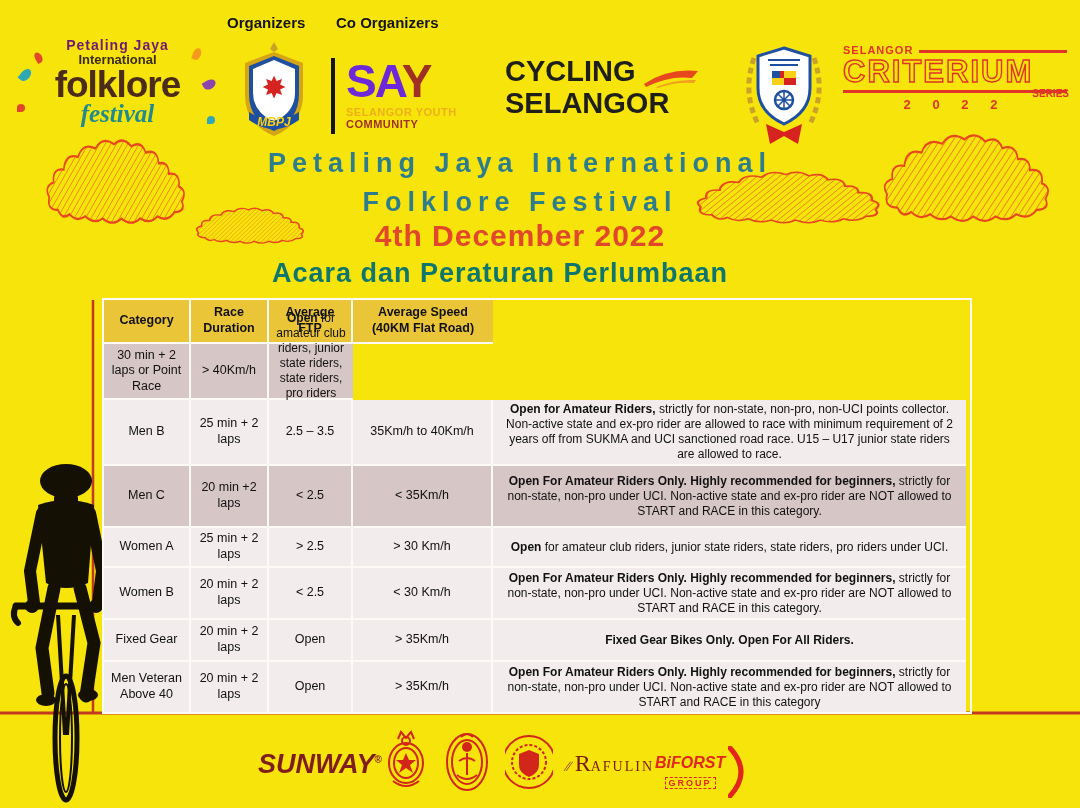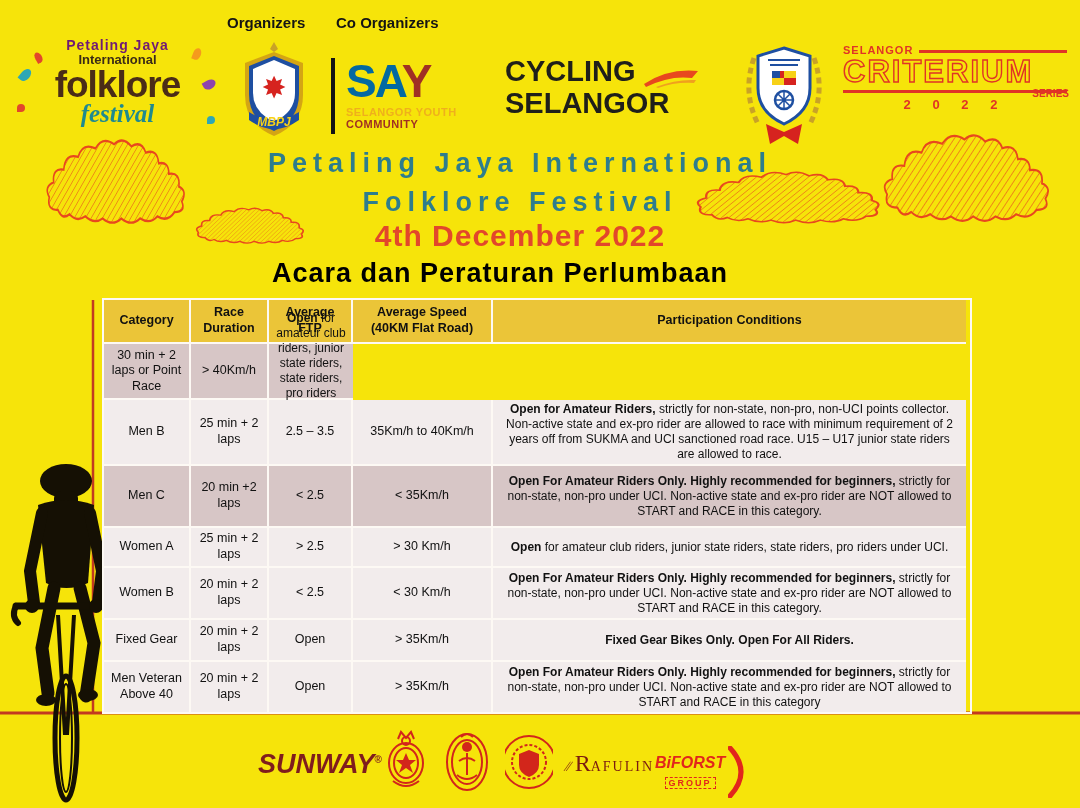--- a/index.html
+++ b/index.html
@@ -19,21 +19,21 @@
   .folk .fest{color:#1F8A8F;font-size:25px;font-weight:700;font-style:italic;
               font-family:"Liberation Serif",serif;line-height:0.9;}
   .dot{position:absolute;border-radius:50% 50% 50% 0;}
 
   
   .divider{left:331px;top:58px;width:4px;height:76px;background:#141414;}
 
   
   .say{left:346px;top:58px;width:152px;text-align:left;}
   .say .big{font-size:46px;font-weight:900;letter-spacing:-2px;line-height:1;}
-  .say .sa{color:#0369a1;} .say .yy{color:#A03024;}
+  .say .sa{color:#6d28d9;} .say .yy{color:#A03024;}
   .say .tag{font-size:11px;font-weight:700;letter-spacing:.5px;margin-top:2px;}
   .say .tagy{color:#EFAF1C;} .say .tagr{color:#A03024;}
 
   
   .cyc{left:505px;top:56px;width:240px;color:#1F1F1A;font-weight:900;
        font-size:29px;letter-spacing:0px;line-height:1.1;}
   .cyc .row{display:flex;align-items:flex-end;gap:6px;}
 
   
   .crit{left:843px;top:44px;width:224px;color:#E03426;}
@@ -45,21 +45,21 @@
   .crit .rule{border-top:3px solid #E03426;margin:1px 0 2px 0;}
   .crit .r2{position:relative;text-align:center;}
   .crit .year{font-size:13px;font-weight:900;letter-spacing:9px;}
   .crit .series{position:absolute;right:-2px;top:-7px;font-size:10px;font-weight:900;}
 
   
   .t-line{left:0;right:40px;text-align:center;color:#2E7D8D;font-size:27px;
           font-weight:600;letter-spacing:6px;}
   .t-date{left:0;right:40px;text-align:center;color:#E2472B;font-size:30px;
           font-weight:700;letter-spacing:1px;}
-  .t-sub{left:0;right:80px;text-align:center;color:#000000;font-size:27px;
+  .t-sub{left:0;right:80px;text-align:center;color:#0f766e;font-size:27px;
          font-weight:700;letter-spacing:1px;}
 
   
   .race-table{left:102px;top:298px;width:866px;border:2px solid #FDF9F4;}
   .trow{display:grid;grid-template-columns:87px 78px 84px 140px 473px;}
   .cell{border-right:2px solid #FDF9F4;border-bottom:2px solid #FDF9F4;box-sizing:border-box;
         display:flex;align-items:center;justify-content:center;text-align:center;
         padding:2px 6px;font-size:12.5px;color:#111;line-height:1.25;}
   .trow .cell:last-child{border-right:none;}
   .trow:last-child .cell{border-bottom:none;}
@@ -212,21 +212,20 @@
   <div class="abs t-line" style="top:187px;">Folklore Festival</div>
   <div class="abs t-date" style="top:219px;">4th December 2022</div>
   <div class="abs t-sub" style="top:258px;">Acara dan Peraturan Perlumbaan</div>
 
   <div class="abs race-table">
     <div class="trow thead" style="height:44px;">
       <div class="cell" style="height:44px;">Category</div>
       <div class="cell" style="height:44px;">Race Duration</div>
       <div class="cell" style="height:44px;">Average FTP</div>
       <div class="cell" style="height:44px;">Average Speed (40KM Flat Road)</div>
-      <div class="cell" style="height:44px;">Participation Conditions</div>
     </div>
 
     <div class="trow dark">
       <div class="cell" style="height:56px;">30 min + 2 laps or Point Race</div>
       <div class="cell" style="height:56px;">&gt; 40Km/h</div>
       <div class="cell" style="height:56px;">
           <div class="cond"><b>Open</b><span> for amateur club riders, junior state riders, state riders, pro riders collecting UCI points.</span></div>
         </div>
     </div>
 

